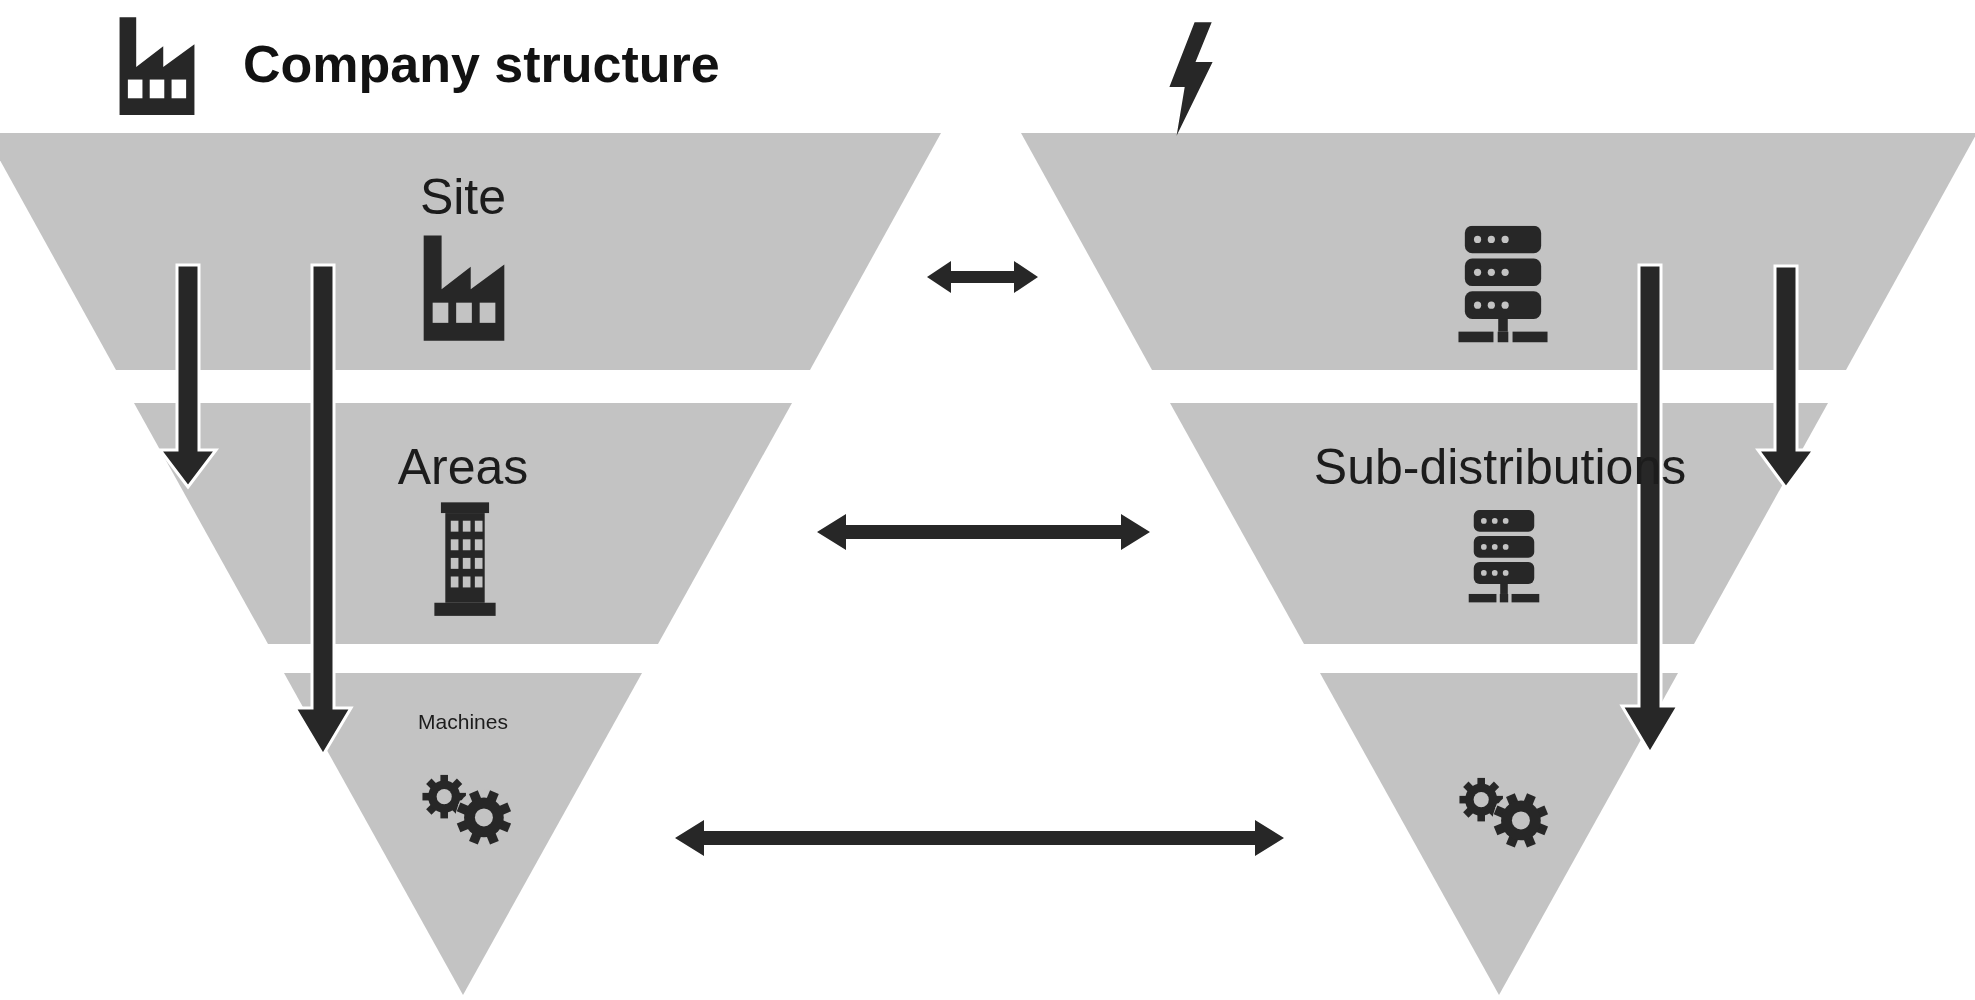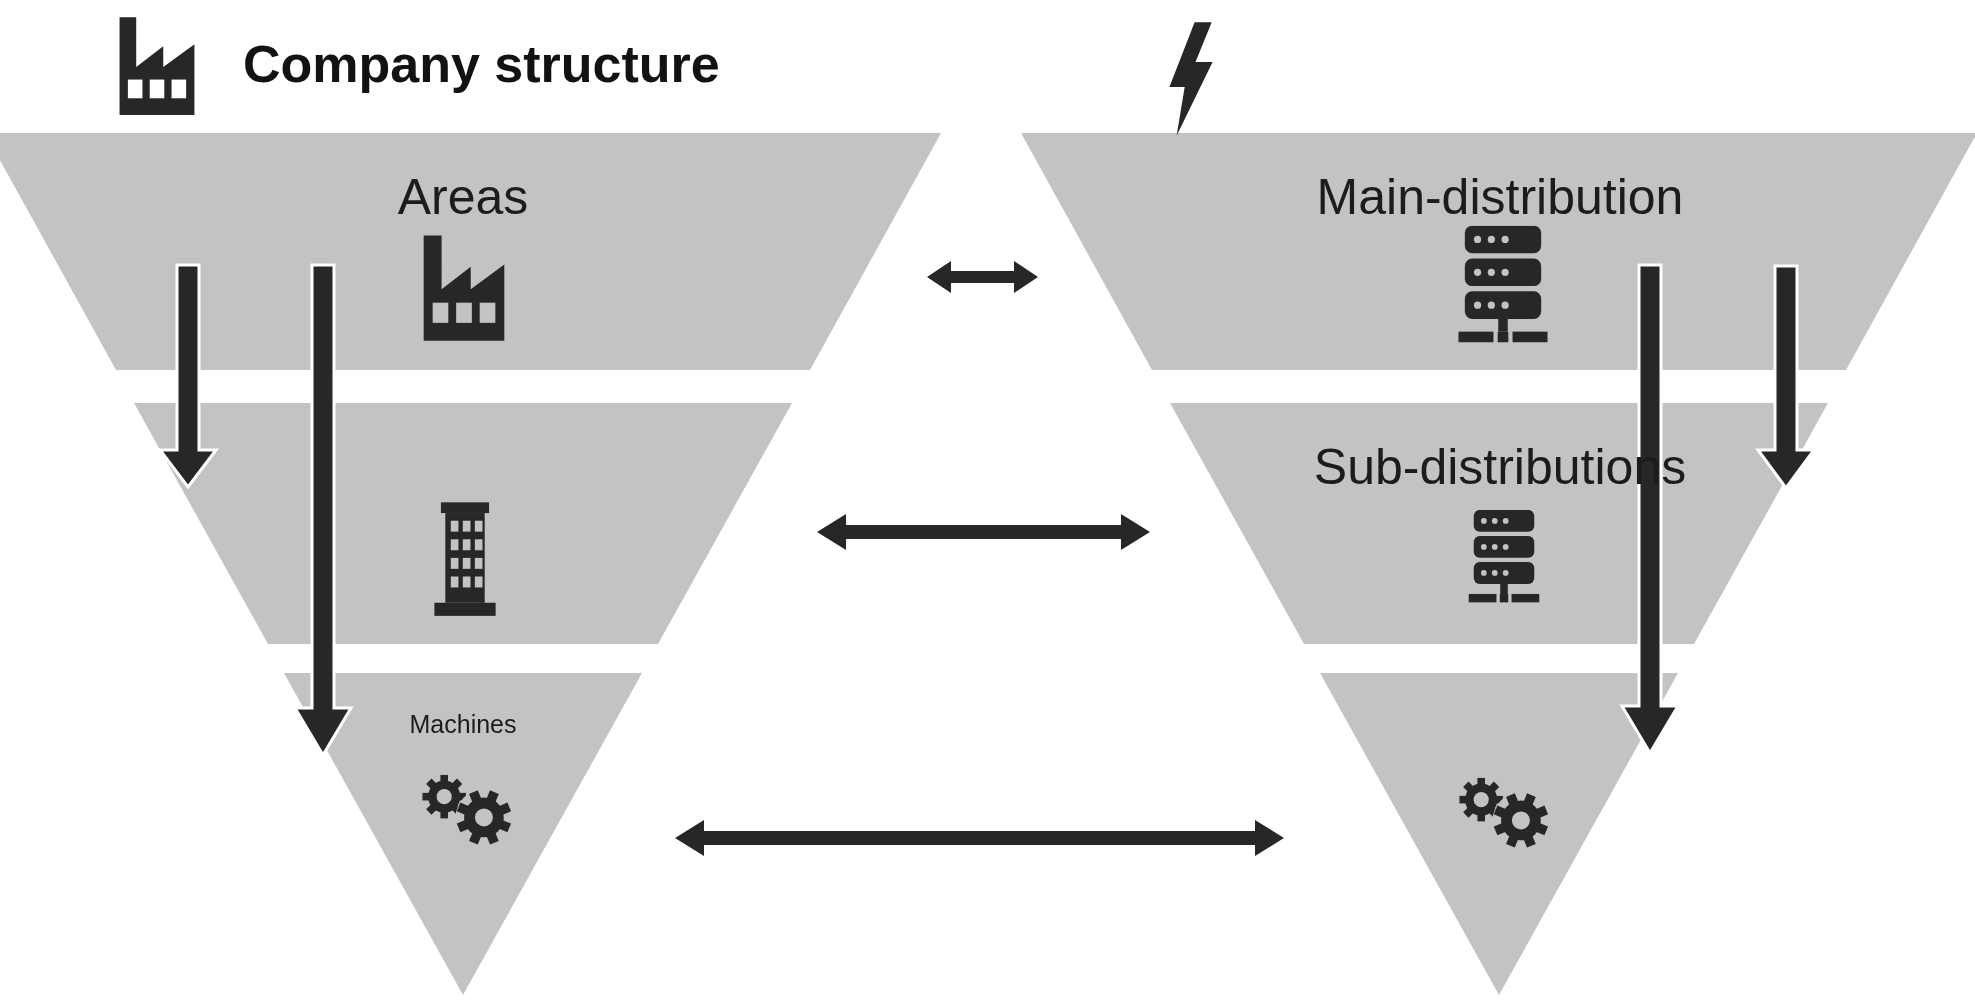--- a/index.html
+++ b/index.html
@@ -8,21 +8,21 @@
   #canvas{position:absolute;left:0;top:0;width:1975px;height:1000px;}
   #bg{position:absolute;left:0;top:0;width:1975px;height:1000px;}
   .hdr-title{position:absolute;font-size:52px;font-weight:700;white-space:nowrap;color:#121212;}
   #hdr-left-title{left:243px;top:34px;}
   #hdr-right-title{left:1254px;top:34px;}
   .lbl{position:absolute;text-align:center;color:#1c1c1c;}
   #lbl-site{left:263px;top:168px;width:400px;font-size:50px;}
   #lbl-main{left:1300px;top:168px;width:400px;font-size:50px;}
   #lbl-areas{left:263px;top:438px;width:400px;font-size:50px;}
   #lbl-sub{left:1300px;top:438px;width:400px;font-size:50px;}
-  #lbl-machines{left:313px;top:710px;width:300px;font-size:25px;}
+  #lbl-machines{left:313px;top:710px;width:300px;font-size:21px;}
   #lbl-cons{left:1380px;top:691px;width:240px;font-size:33px;line-height:50px;}
   .ic{position:absolute;}
   #ic-factory-hdr{left:105px;top:2px;width:104px;height:126px;}
   #ic-bolt-hdr{left:1164px;top:20px;width:54px;height:118px;}
   #ic-factory-1{left:408px;top:231px;width:112px;height:112px;--win:#c3c3c3;}
   #ic-server-1{left:1450px;top:224px;width:106px;height:122px;--win:#c3c3c3;}
   #ic-building-2{left:430px;top:500px;width:70px;height:118px;--win:#c3c3c3;}
   #ic-server-2{left:1462px;top:508px;width:84px;height:98px;--win:#c3c3c3;}
   #ic-gears-3l{left:413px;top:768px;width:104px;height:80px;--win:#c3c3c3;}
   #ic-gears-3r{left:1450px;top:771px;width:104px;height:80px;--win:#c3c3c3;}
@@ -135,41 +135,41 @@
       </svg>
   </span>
   <div class="hdr-title" id="hdr-left-title">Company structure</div>
 
   <span class="ic" id="ic-bolt-hdr">
     <svg viewBox="0 0 60 130" fill="#272727">
         <use href="#sym-bolt"></use>
       </svg>
   </span>
 
-  <div class="lbl" id="lbl-site">Areas</div>
+  <div class="lbl" id="lbl-site">Site</div>
   <span class="ic" id="ic-factory-1">
     <svg viewBox="0 0 100 100" fill="#272727">
         <use href="#sym-factory"></use>
       </svg>
   </span>
 
+  <div class="lbl" id="lbl-areas">Areas</div>
   <span class="ic" id="ic-building-2">
     <svg viewBox="0 0 64 104" fill="#272727">
         <use href="#sym-building"></use>
       </svg>
   </span>
 
   <div class="lbl" id="lbl-machines">Machines</div>
   <span class="ic" id="ic-gears-3l">
     <svg viewBox="0 0 110 84" fill="#272727">
         <use href="#sym-gears"></use>
       </svg>
   </span>
 
-  <div class="lbl" id="lbl-main">Main-distribution</div>
   <span class="ic" id="ic-server-1">
     <svg viewBox="0 0 100 112" fill="#272727">
         <use href="#sym-server"></use>
       </svg>
   </span>
 
   <div class="lbl" id="lbl-sub">Sub-distributions</div>
   <span class="ic" id="ic-server-2">
     <svg viewBox="0 0 100 112" fill="#272727">
         <use href="#sym-server"></use>

